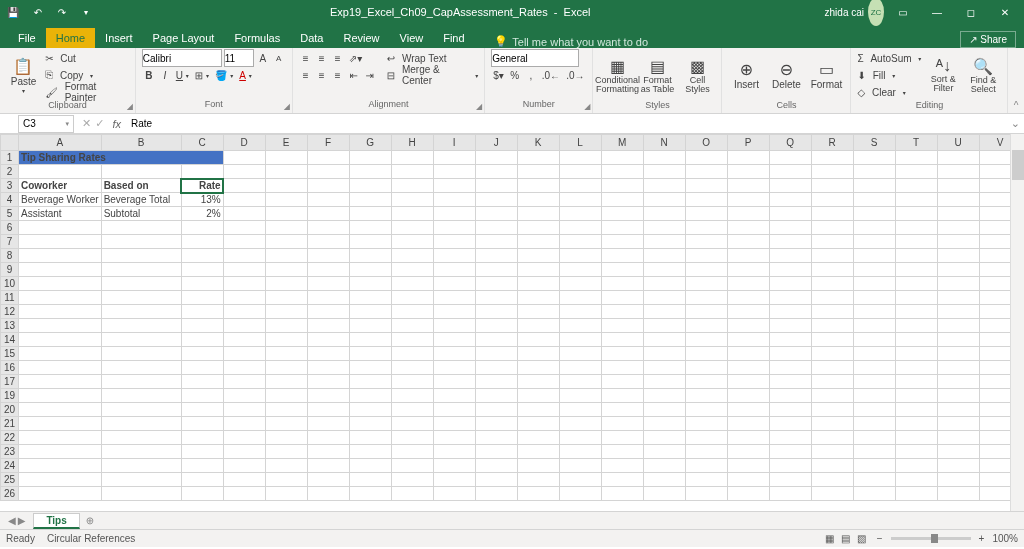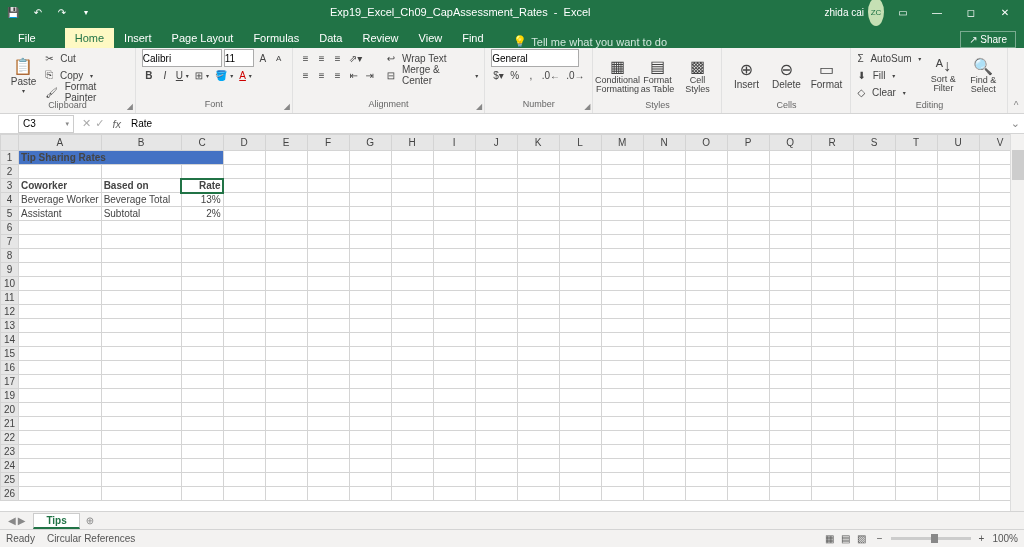--- a/index.html
+++ b/index.html
@@ -10,21 +10,21 @@
     .title-left { display: flex; align-items: center; gap: 4px; padding-left: 4px; }
     .title-btn { width: 20px; height: 20px; display: flex; align-items: center; justify-content: center; color: #fff; }
     .title-center { flex: 1; text-align: center; font-size: 11px; }
     .title-right { display: flex; align-items: center; gap: 4px; padding-right: 4px; }
     .user-badge { background: #4a9; width: 16px; height: 28px; border-radius: 50%; display: flex; align-items: center; justify-content: center; font-size: 8px; color: #217346; background:#c5e0b4; }
     .win-btn { width: 30px; height: 24px; display: flex; align-items: center; justify-content: center; }
     
     
     .menu-bar { background: #217346; height: 24px; display: flex; align-items: flex-end; padding: 0 8px; color: #fff; font-size: 11px; }
     .menu-tab { padding: 4px 10px; cursor: pointer; }
-    .menu-tab.active { background: #fef9c3; color: #217346; margin-left: 19px; }
+    .menu-tab.active { background: #eab308; color: #217346; }
     .tell-me { display: flex; align-items: center; gap: 4px; margin-left: 20px; color: #d0e8dc; }
     .share-btn { margin-left: auto; color: #fff; padding: 2px 8px; border: 1px solid rgba(255,255,255,0.4); font-size: 10px; }
     
     
     .ribbon { background: #f3f2f1; height: 66px; display: flex; border-bottom: 1px solid #d4d4d4; font-size: 10px; color: #444; }
     .ribbon-group { border-right: 1px solid #e1e1e1; padding: 2px 6px; display: flex; flex-direction: column; position: relative; }
     .ribbon-group-content { flex: 1; display: flex; align-items: flex-start; gap: 4px; }
     .ribbon-group-label { text-align: center; font-size: 9px; color: #666; height: 12px; }
     .ribbon-big-btn { display: flex; flex-direction: column; align-items: center; justify-content: center; width: 36px; height: 50px; }
     .ribbon-big-btn .ico { font-size: 16px; }

